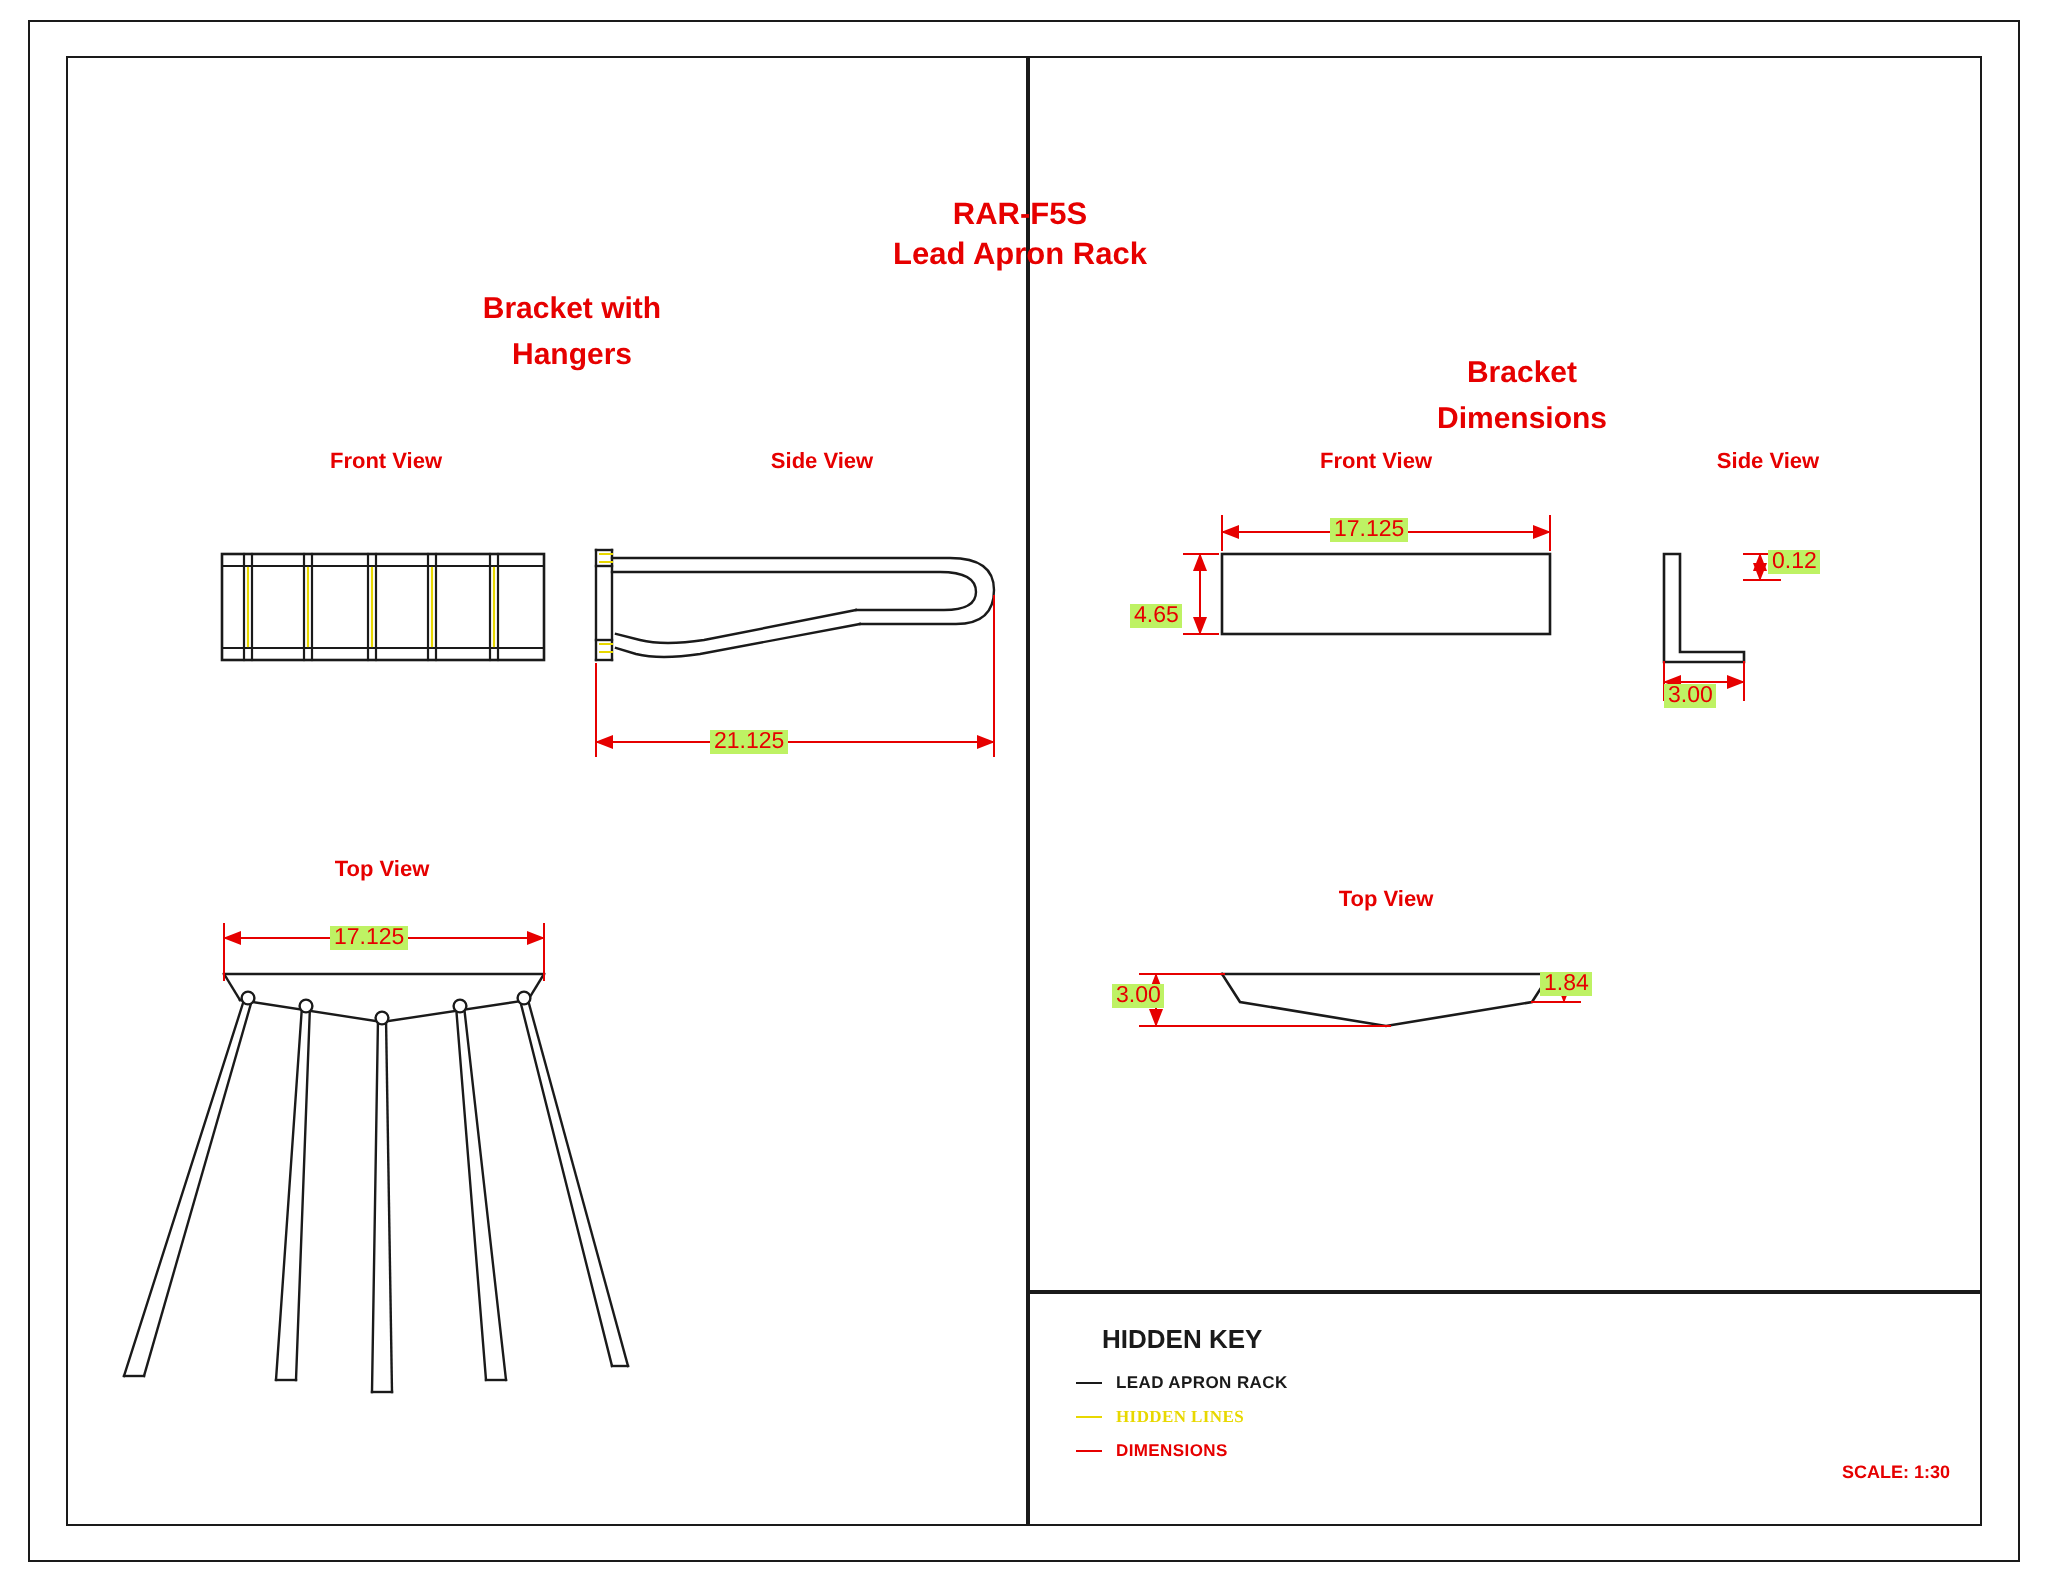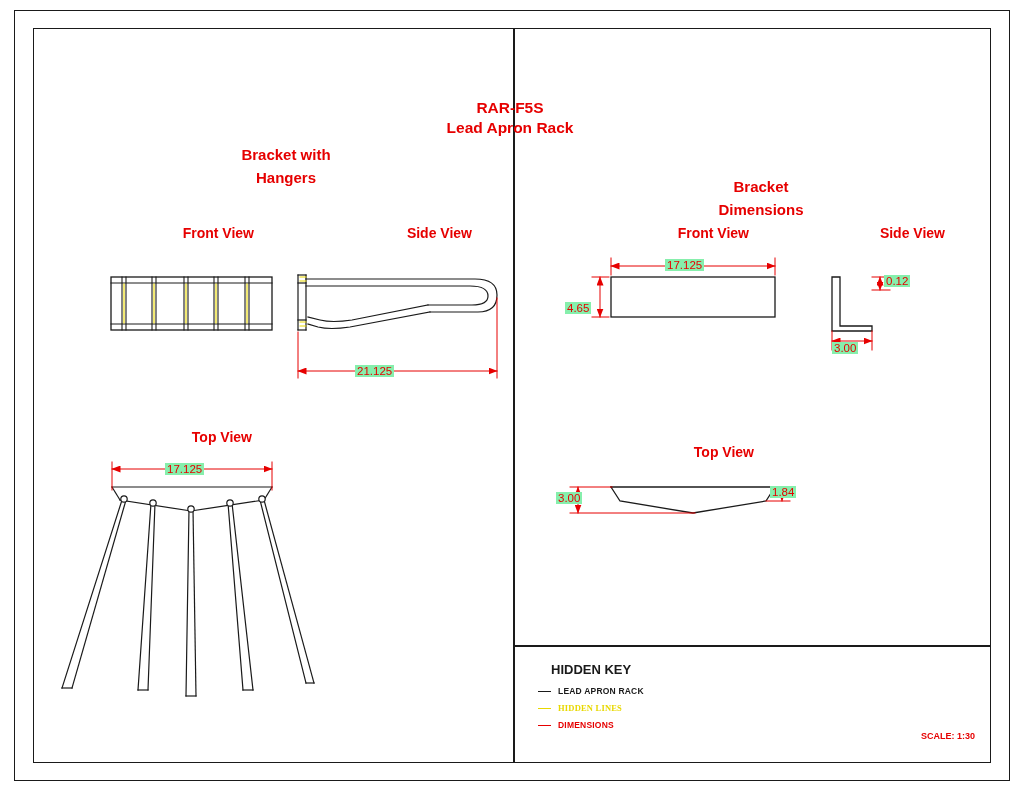--- a/index.html
+++ b/index.html
@@ -61,31 +61,31 @@
     position: absolute;
     text-align: center;
     color: #e60000;
     font-size: 15px;
     font-weight: bold;
     line-height: 23px;
     white-space: pre-line;
   }
   .view-label {
     position: absolute;
-    text-align: right;
-    color: #e60000;
-    font-size: 14px;
+    text-align: center;
+    color: #e60000;
+    font-size: 11px;
     font-weight: bold;
   }
   .dim-text {
     position: absolute;
     color: #e60000;
     font-size: 11.5px;
     font-weight: normal;
-    background: #86efac;
+    background: #bef264;
     padding: 0 2px;
     white-space: nowrap;
   }
 
   svg { position: absolute; left: 0; top: 0; overflow: visible; }
 
   .key-title {
     position: absolute;
     left: 551px; top: 662px;
     color: #1a1a1a;

